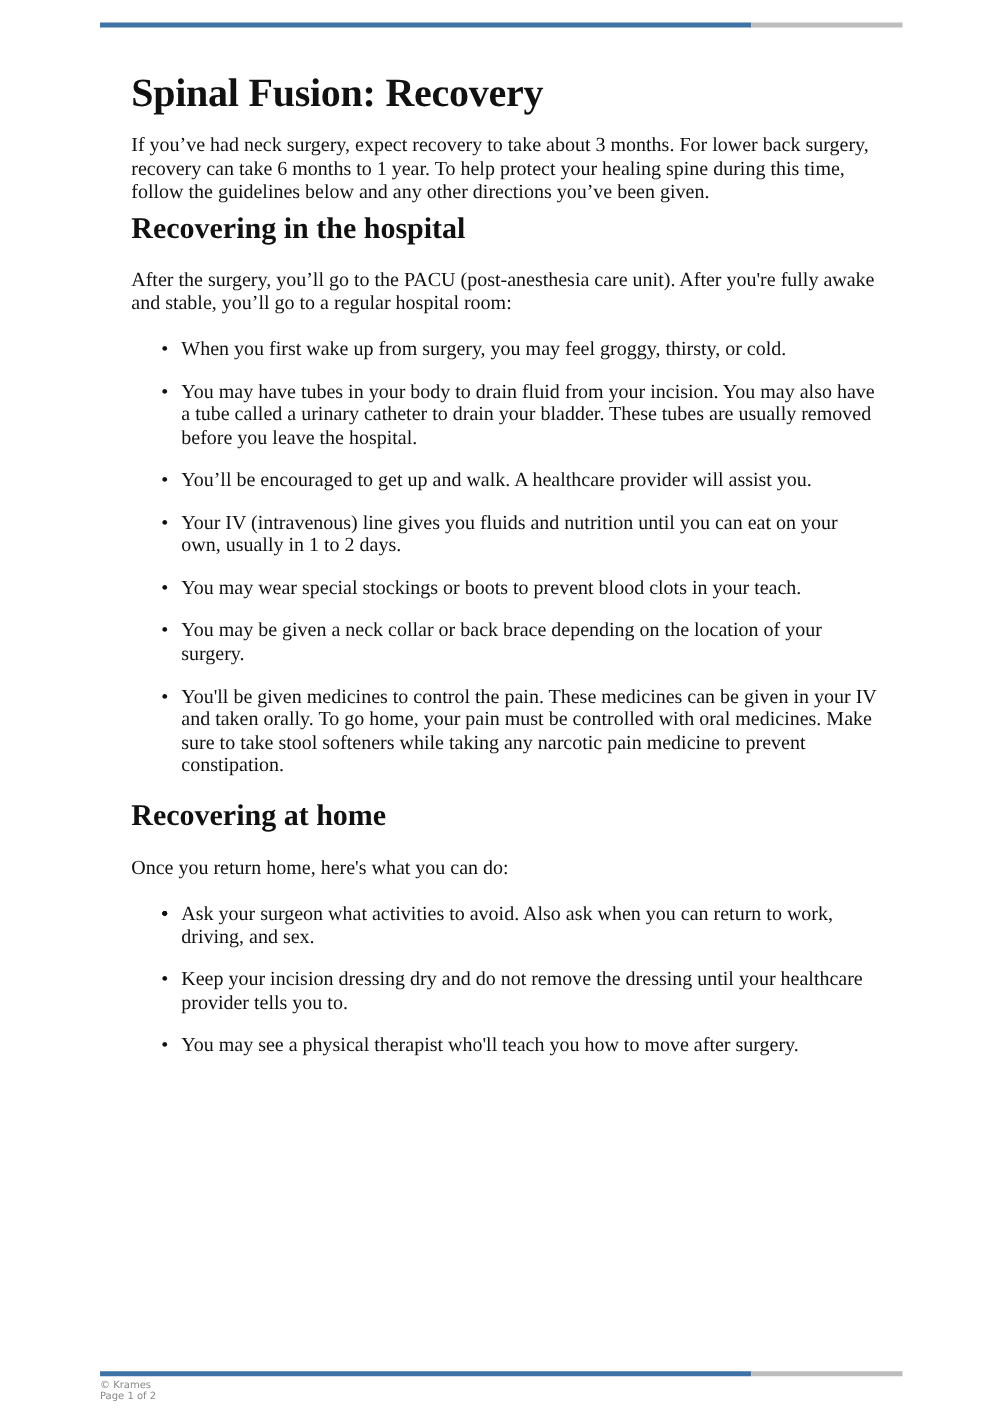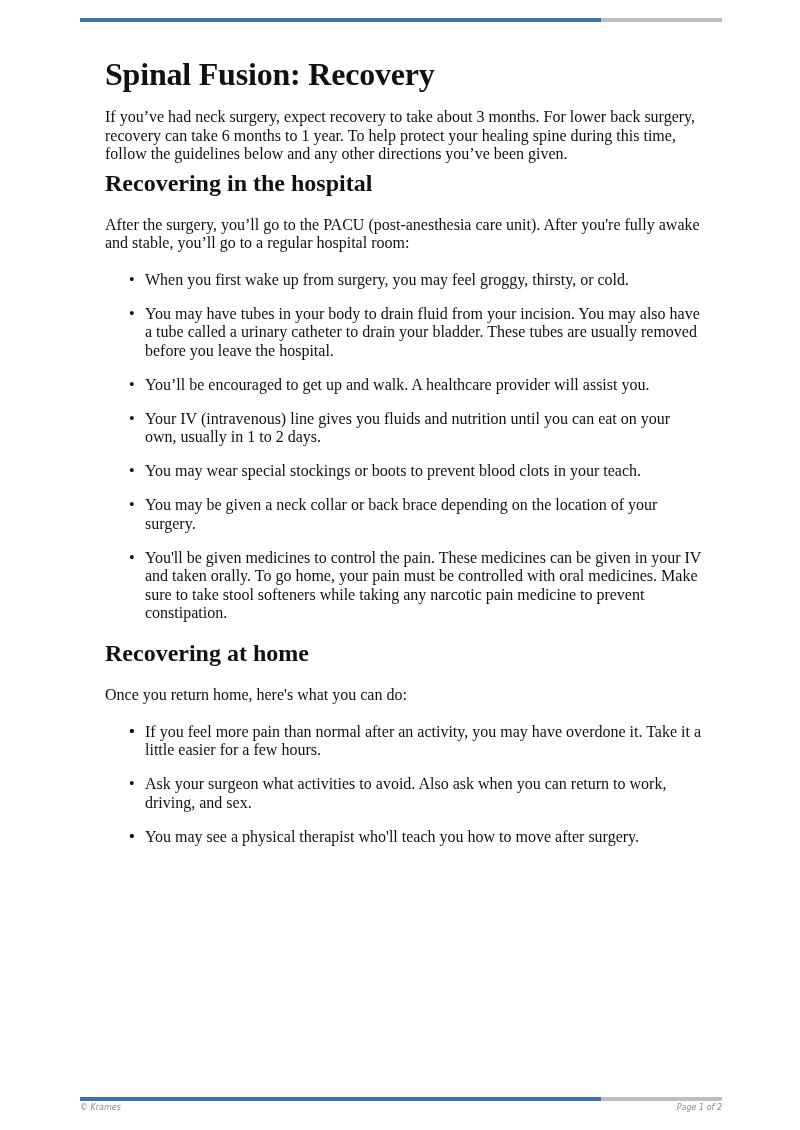--- a/index.html
+++ b/index.html
@@ -70,25 +70,25 @@
       position: absolute;
       left: 24px;
       top: 0;
     }
     .footer {
       position: absolute;
       top: 1103px;
       left: 80px;
       width: 642px;
       font-family: "DejaVu Sans", sans-serif;
-      font-style: italic;
       font-size: 8px;
       color: #888888;
       display: flex;
-      justify-content: space-between;
+      justify-content: center;
+      flex-direction: column;
     }
   </style>
 </head>
 <body>
 
 <div class="bar top-bar">
   <div class="blue"></div>
   <div class="gray"></div>
 </div>
 
@@ -109,23 +109,23 @@
       <li><span class="bullet">•</span><span>You'll be given medicines to control the pain. These medicines can be given in your IV and taken orally. To go home, your pain must be controlled with oral medicines. Make sure to take stool softeners while taking any narcotic pain medicine to prevent constipation.</span></li>
     </ul>
   </section>
 
   <section>
     <h2>Recovering at home</h2>
     <p>Once you return home, here's what you can do:</p>
     <ul>
       <li><span class="bullet">•</span></li>
       <li><span class="bullet">•</span></li>
-      <li><span class="bullet">•</span><span>If you feel more pain than normal after an activity, you may have overdone it. Take it a little easier for a few hours.</span></li>
+      <li><span class="bullet">•</span></li>
       <li><span class="bullet">•</span><span>Ask your surgeon what activities to avoid. Also ask when you can return to work, driving, and sex.</span></li>
-      <li><span class="bullet">•</span></li>
+      <li><span class="bullet">•</span><span>Keep your incision dressing dry and do not remove the dressing until your healthcare provider tells you to.</span></li>
       <li><span class="bullet">•</span><span>You may see a physical therapist who'll teach you how to move after surgery.</span></li>
     </ul>
   </section>
 </div>
 
 <div class="bar bottom-bar">
   <div class="blue"></div>
   <div class="gray"></div>
 </div>
 

